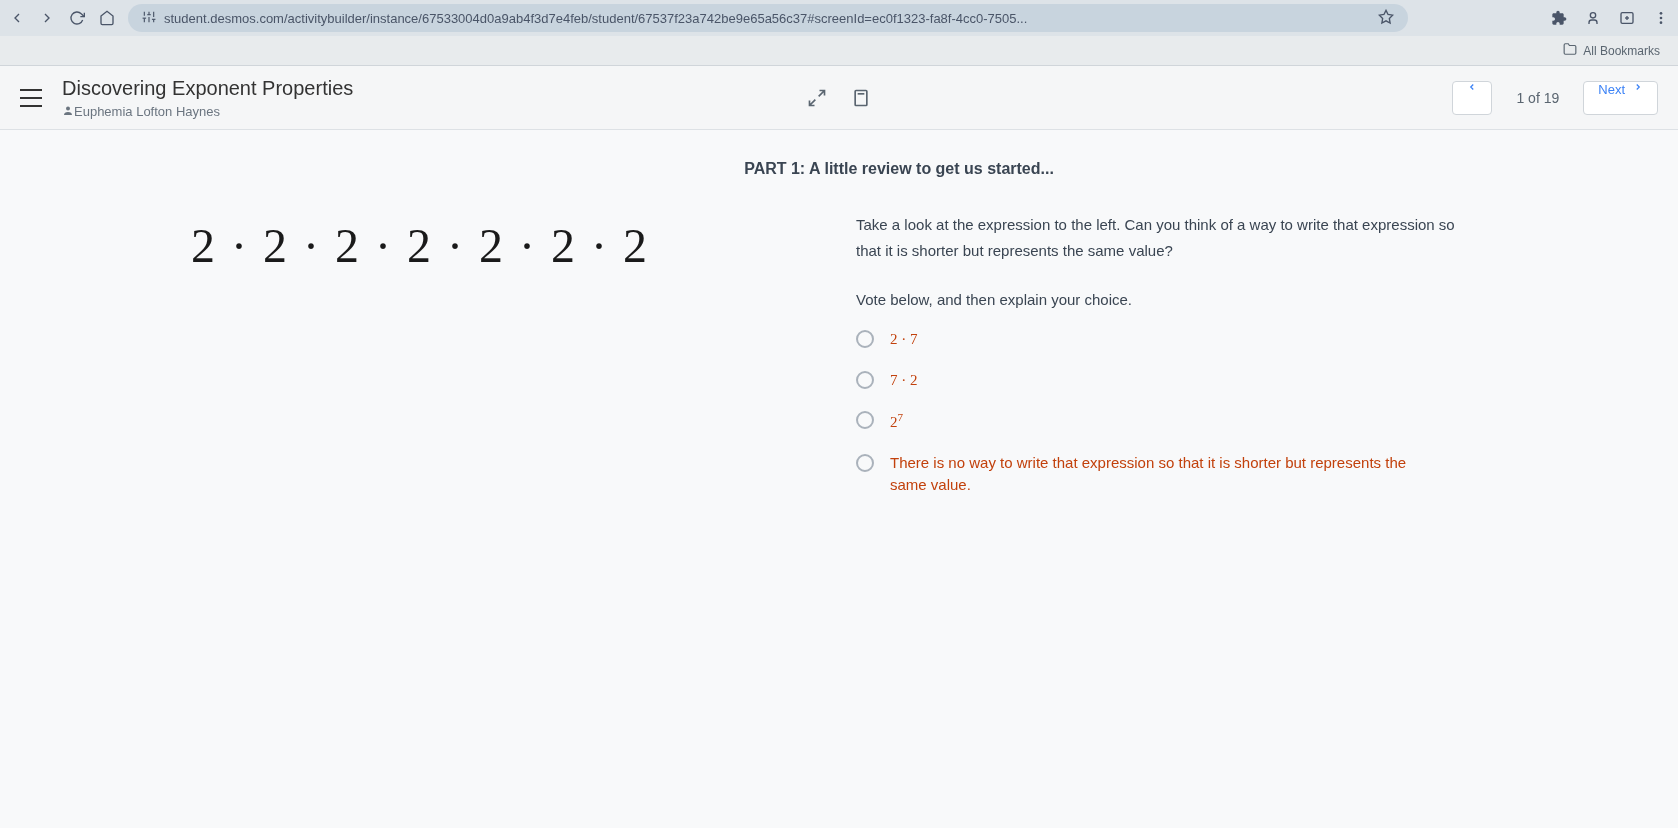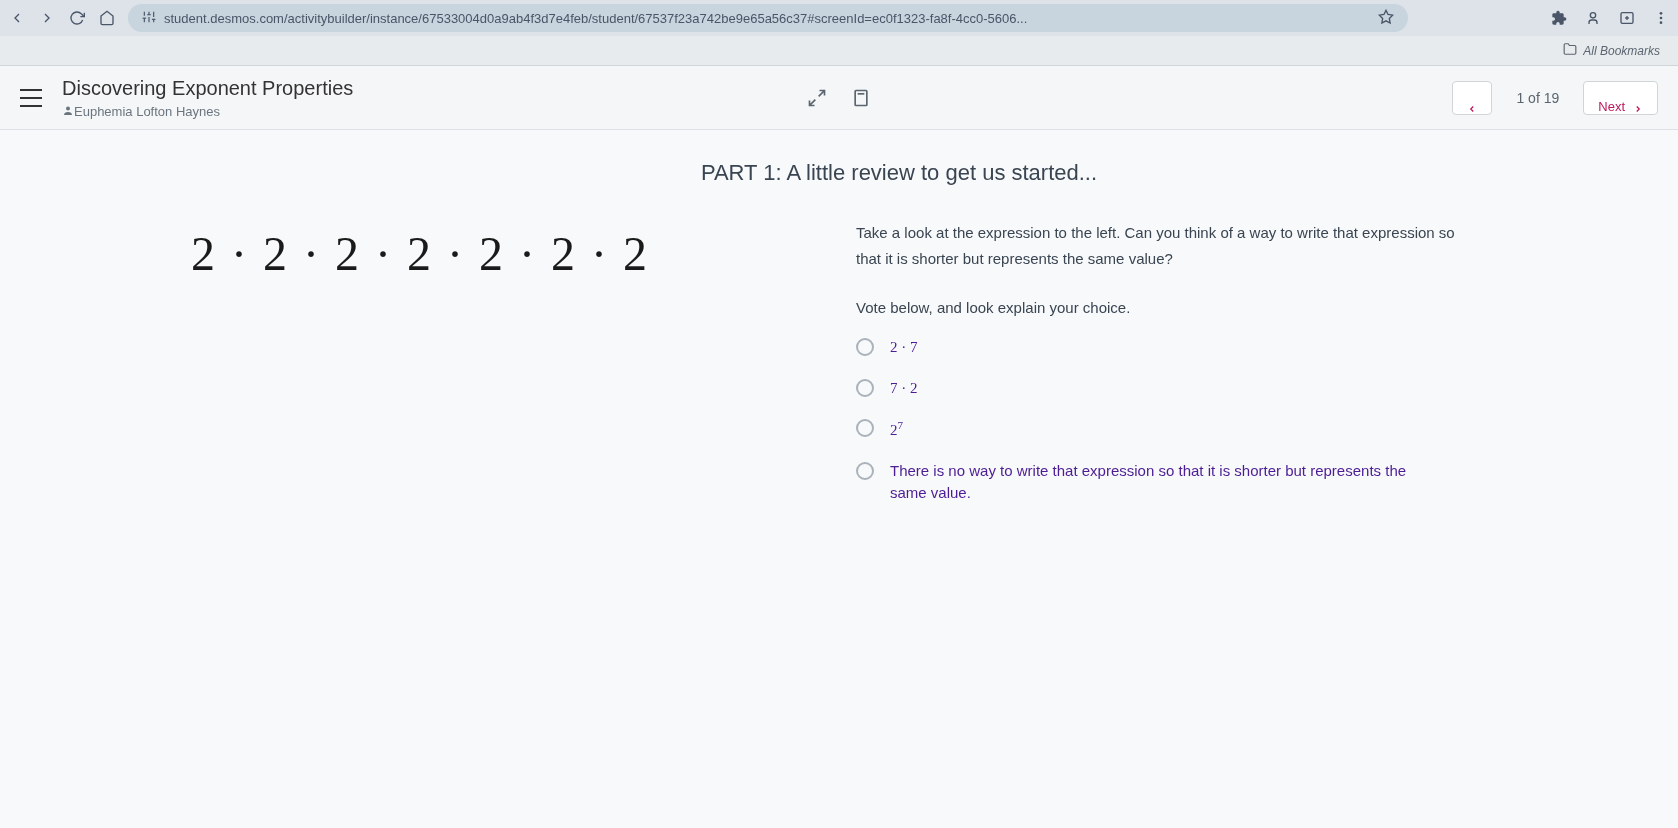--- a/index.html
+++ b/index.html
@@ -50,21 +50,20 @@
   .bookmarks-bar {
     height: 30px;
     background: #e8ebed;
     display: flex;
     align-items: center;
     justify-content: flex-end;
     padding: 0 18px;
     font-size: 12px;
     color: #5a6570;
     border-bottom: 1px solid #d0d5da;
-    font-style: italic;
   }
   .bookmarks-bar .folder-icon { margin-right: 6px; }
   
   
   .app-header {
     background: #f5f6f7;
     height: 64px;
     display: flex;
     align-items: center;
     padding: 0 20px;
@@ -121,46 +120,46 @@
     display: flex;
     align-items: center;
     gap: 10px;
   }
   .nav-btn {
     height: 34px;
     border: 1px solid #d0d5da;
     background: #fff;
     border-radius: 4px;
     display: flex;
-    align-items: flex-end;
+    align-items: flex-start;
     justify-content: center;
     padding: 0 14px;
     font-size: 13px;
-    color: #be185d;
+    color: #3b82f6;
     cursor: pointer;
   }
   .nav-btn.prev { width: 40px; padding: 0; }
   .page-indicator {
     font-size: 14px;
     color: #5a6570;
     padding: 0 14px;
   }
   .next-btn { gap: 8px; }
   
   
   .content {
     background: #f8f9fa;
     height: calc(100% - 130px);
     padding-top: 30px;
   }
   .part-title {
     text-align: center;
-    font-size: 22px;
+    font-size: 16px;
     color: #3a4552;
-    font-weight: 400;
+    font-weight: 700;
     margin-bottom: 30px;
     margin-left: 120px;
   }
   .two-col {
     display: flex;
     padding: 0 60px;
     gap: 76px;
   }
   .left-panel {
     flex: 0 0 720px;
@@ -204,21 +203,21 @@
   .radio {
     width: 18px;
     height: 18px;
     border: 2px solid #aab2bb;
     border-radius: 50%;
     flex-shrink: 0;
     margin-top: 2px;
   }
   .choice-label {
     font-size: 15px;
-    color: #4c1d95;
+    color: #c2410c;
     font-family: 'Times New Roman', serif;
     line-height: 1.5;
   }
   .choice-label sup {
     font-size: 11px;
     vertical-align: super;
   }
   .choice-label.text {
     font-family: -apple-system, BlinkMacSystemFont, 'Segoe UI', Arial, sans-serif;
     max-width: 540px;
@@ -256,21 +255,21 @@
           <line x1="4" y1="10" x2="4" y2="3"></line>
           <line x1="12" y1="21" x2="12" y2="12"></line>
           <line x1="12" y1="8" x2="12" y2="3"></line>
           <line x1="20" y1="21" x2="20" y2="16"></line>
           <line x1="20" y1="12" x2="20" y2="3"></line>
           <line x1="1" y1="14" x2="7" y2="14"></line>
           <line x1="9" y1="8" x2="15" y2="8"></line>
           <line x1="17" y1="16" x2="23" y2="16"></line>
         </svg>
     </span>
-    <span class="url-text">student.desmos.com/activitybuilder/instance/67533004d0a9ab4f3d7e4feb/student/67537f23a742be9e65a56c37#screenId=ec0f1323-fa8f-4cc0-5606...</span>
+    <span class="url-text">student.desmos.com/activitybuilder/instance/67533004d0a9ab4f3d7e4feb/student/67537f23a742be9e65a56c37#screenId=ec0f1323-fa8f-4cc0-7505...</span>
     <span>
       <svg width="16" height="16" viewBox="0 0 24 24" fill="none" stroke="currentColor" stroke-width="2">
           <polygon points="12 2 15.09 8.26 22 9.27 17 14.14 18.18 21.02 12 17.77 5.82 21.02 7 14.14 2 9.27 8.91 8.26 12 2"></polygon>
         </svg>
     </span>
   </div>
   <div class="chrome-right">
     <div class="nav-icon">
       <svg viewBox="0 0 24 24" fill="currentColor">
           <path d="M20.5 11H19V7c0-1.1-.9-2-2-2h-4V3.5C13 2.12 11.88 1 10.5 1S8 2.12 8 3.5V5H4c-1.1 0-2 .9-2 2v4h1.5C4.88 11 6 12.12 6 13.5S4.88 16 3.5 16H2v4c0 1.1.9 2 2 2h4v-1.5c0-1.38 1.12-2.5 2.5-2.5s2.5 1.12 2.5 2.5V22h4c1.1 0 2-.9 2-2v-4h1.5c1.38 0 2.5-1.12 2.5-2.5S21.88 11 20.5 11z"></path>
@@ -364,21 +363,21 @@
 <div class="content">
   <div class="part-title">PART 1: A little review to get us started...</div>
 
   <div class="two-col">
     <div class="left-panel">
       <div class="expression">2 · 2 · 2 · 2 · 2 · 2 · 2</div>
     </div>
 
     <div class="right-panel">
       <div class="prompt">Take a look at the expression to the left. Can you think of a way to write that expression so that it is shorter but represents the same value?</div>
-      <div class="instruction">Vote below, and look explain your choice.</div>
+      <div class="instruction">Vote below, and then explain your choice.</div>
 
       <div class="choices">
         <div class="choice">
           <div class="radio"></div>
           <div class="choice-label"><span>2</span> · <span>7</span></div>
         </div>
         <div class="choice">
           <div class="radio"></div>
           <div class="choice-label"><span>7</span> · <span>2</span></div>
         </div>

